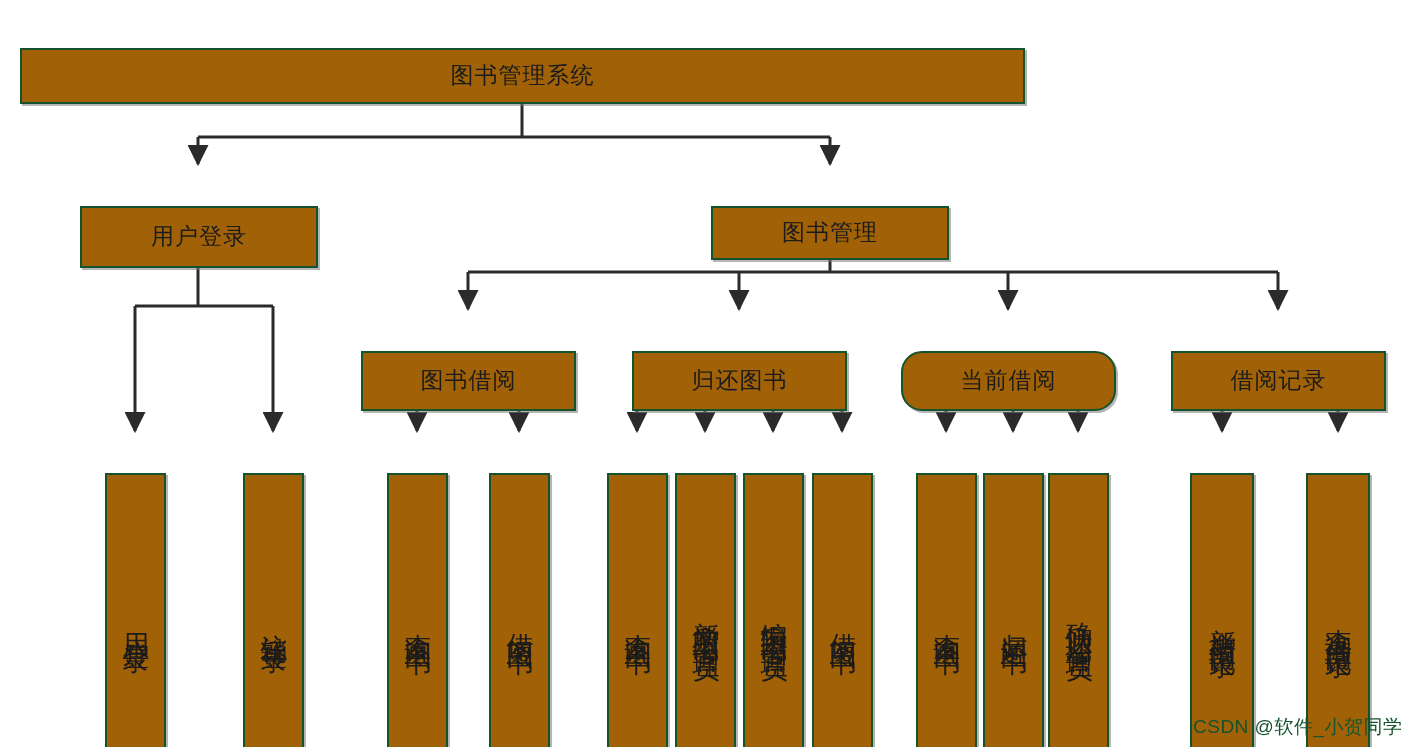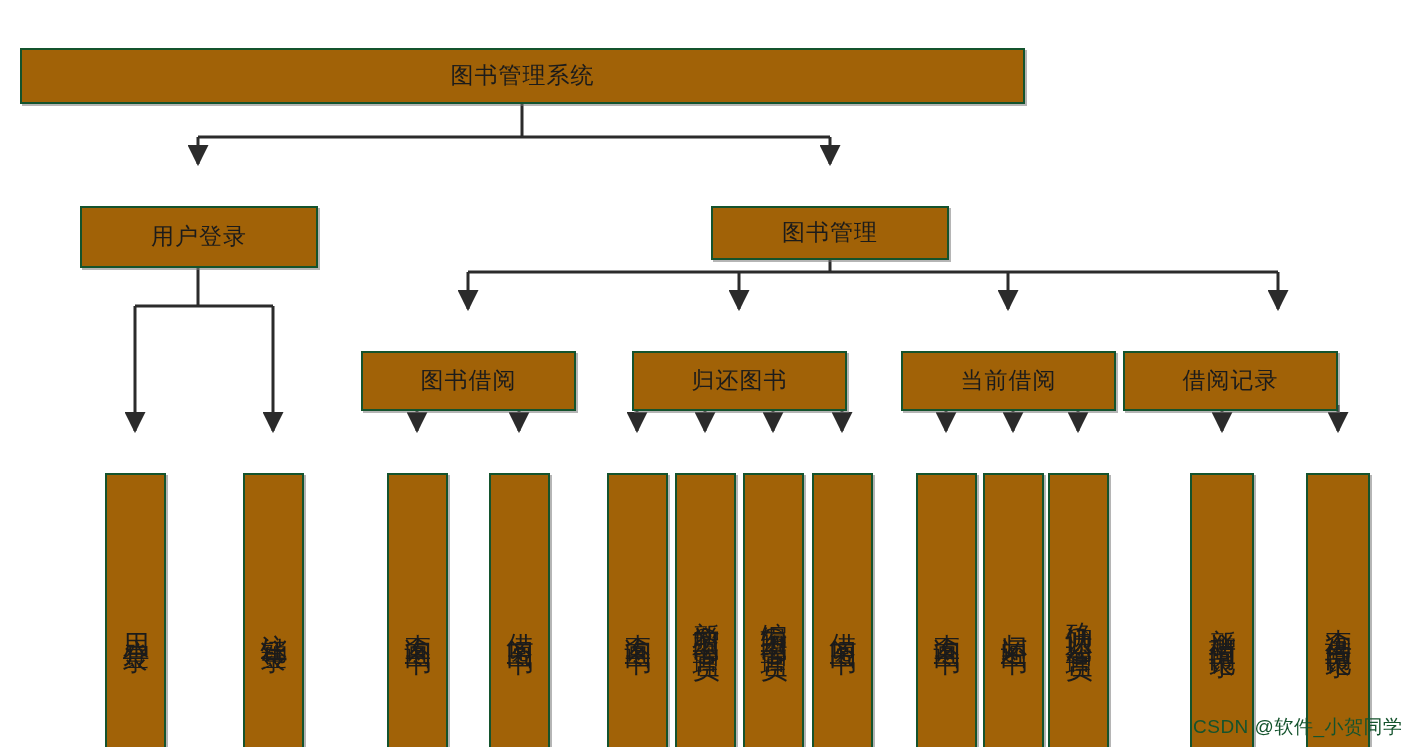--- a/index.html
+++ b/index.html
@@ -110,24 +110,24 @@
   <div class="node h" style="left:711px;top:170px;width:238px;height:54px;">
     <span class="lbl">图书管理</span>
   </div>
 
   <div class="node h" style="left:361px;top:315px;width:215px;height:60px;">
     <span class="lbl">图书借阅</span>
   </div>
   <div class="node h" style="left:632px;top:315px;width:215px;height:60px;">
     <span class="lbl">归还图书</span>
   </div>
-  <div class="node h" style="left:901px;top:315px;width:215px;height:60px;">
+  <div class="node h" style="left:901px;top:315px;width:215px;height:60px;border-radius:21px;">
     <span class="lbl">当前借阅</span>
   </div>
-  <div class="node h" style="left:1123px;top:315px;width:215px;height:60px;">
+  <div class="node h" style="left:1171px;top:315px;width:215px;height:60px;">
     <span class="lbl">借阅记录</span>
   </div>
 
   <div class="node v" style="left:105px;top:437px;width:61px;height:298px;">
     <span class="lbl">用户登录</span>
   </div>
   <div class="node v" style="left:243px;top:437px;width:61px;height:298px;">
     <span class="lbl">注销登录</span>
   </div>
 

